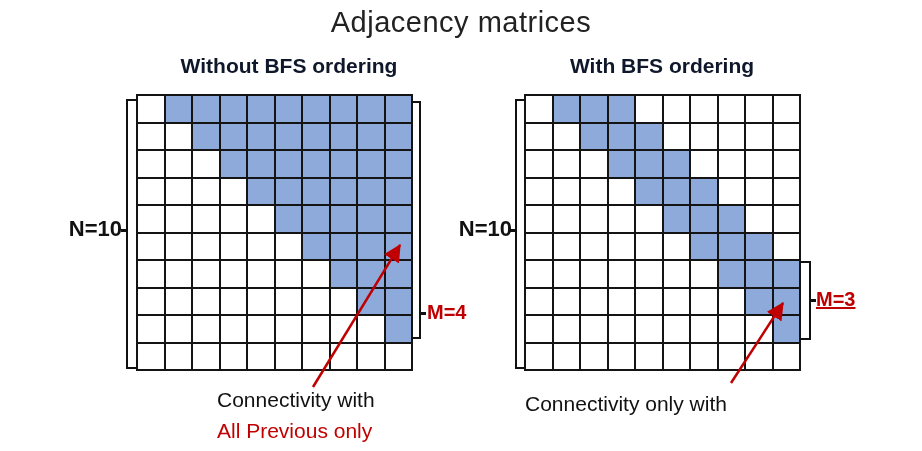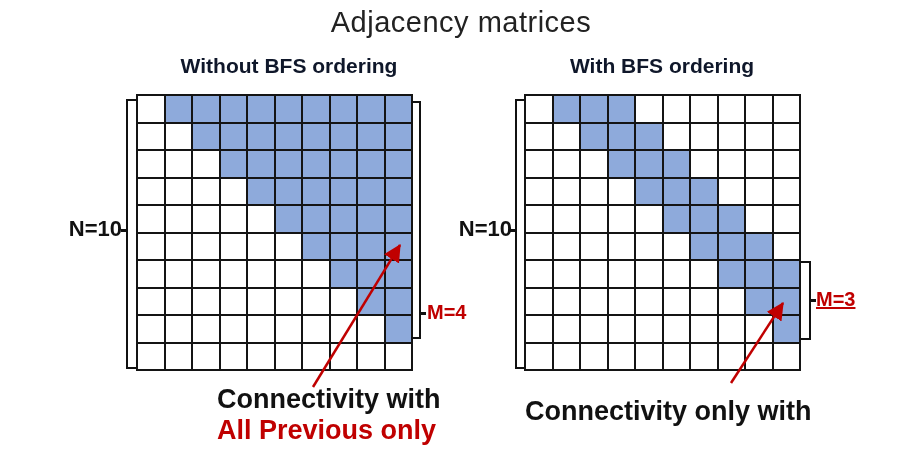--- a/index.html
+++ b/index.html
@@ -52,23 +52,23 @@
   }
   .n-label.left{left:60px;}
   .n-label.right{left:450px;}
 
   .m-label{
     position:absolute;font-size:20px;font-weight:700;color:var(--accent-red);
   }
   .m-label.left{left:427px;top:301px;}
   .m-label.right{left:816px;top:288px;text-decoration:underline;}
 
-  .caption{position:absolute;font-size:27px;font-weight:700;line-height:31px;white-space:nowrap;}
+  .caption{position:absolute;font-size:21px;font-weight:400;line-height:31px;white-space:nowrap;}
   .caption.left{left:217px;top:384px;}
-  .caption.right{left:525px;top:396px;}
+  .caption.right{left:525px;top:388px;}
   .caption .l1{color:#111;}
   .caption .l2{color:var(--accent-red);}
 
   .arrows{position:absolute;left:0;top:0;width:922px;height:451px;pointer-events:none;}
 </style>
 </head>
 <body>
 
 <div class="canvas">
 

